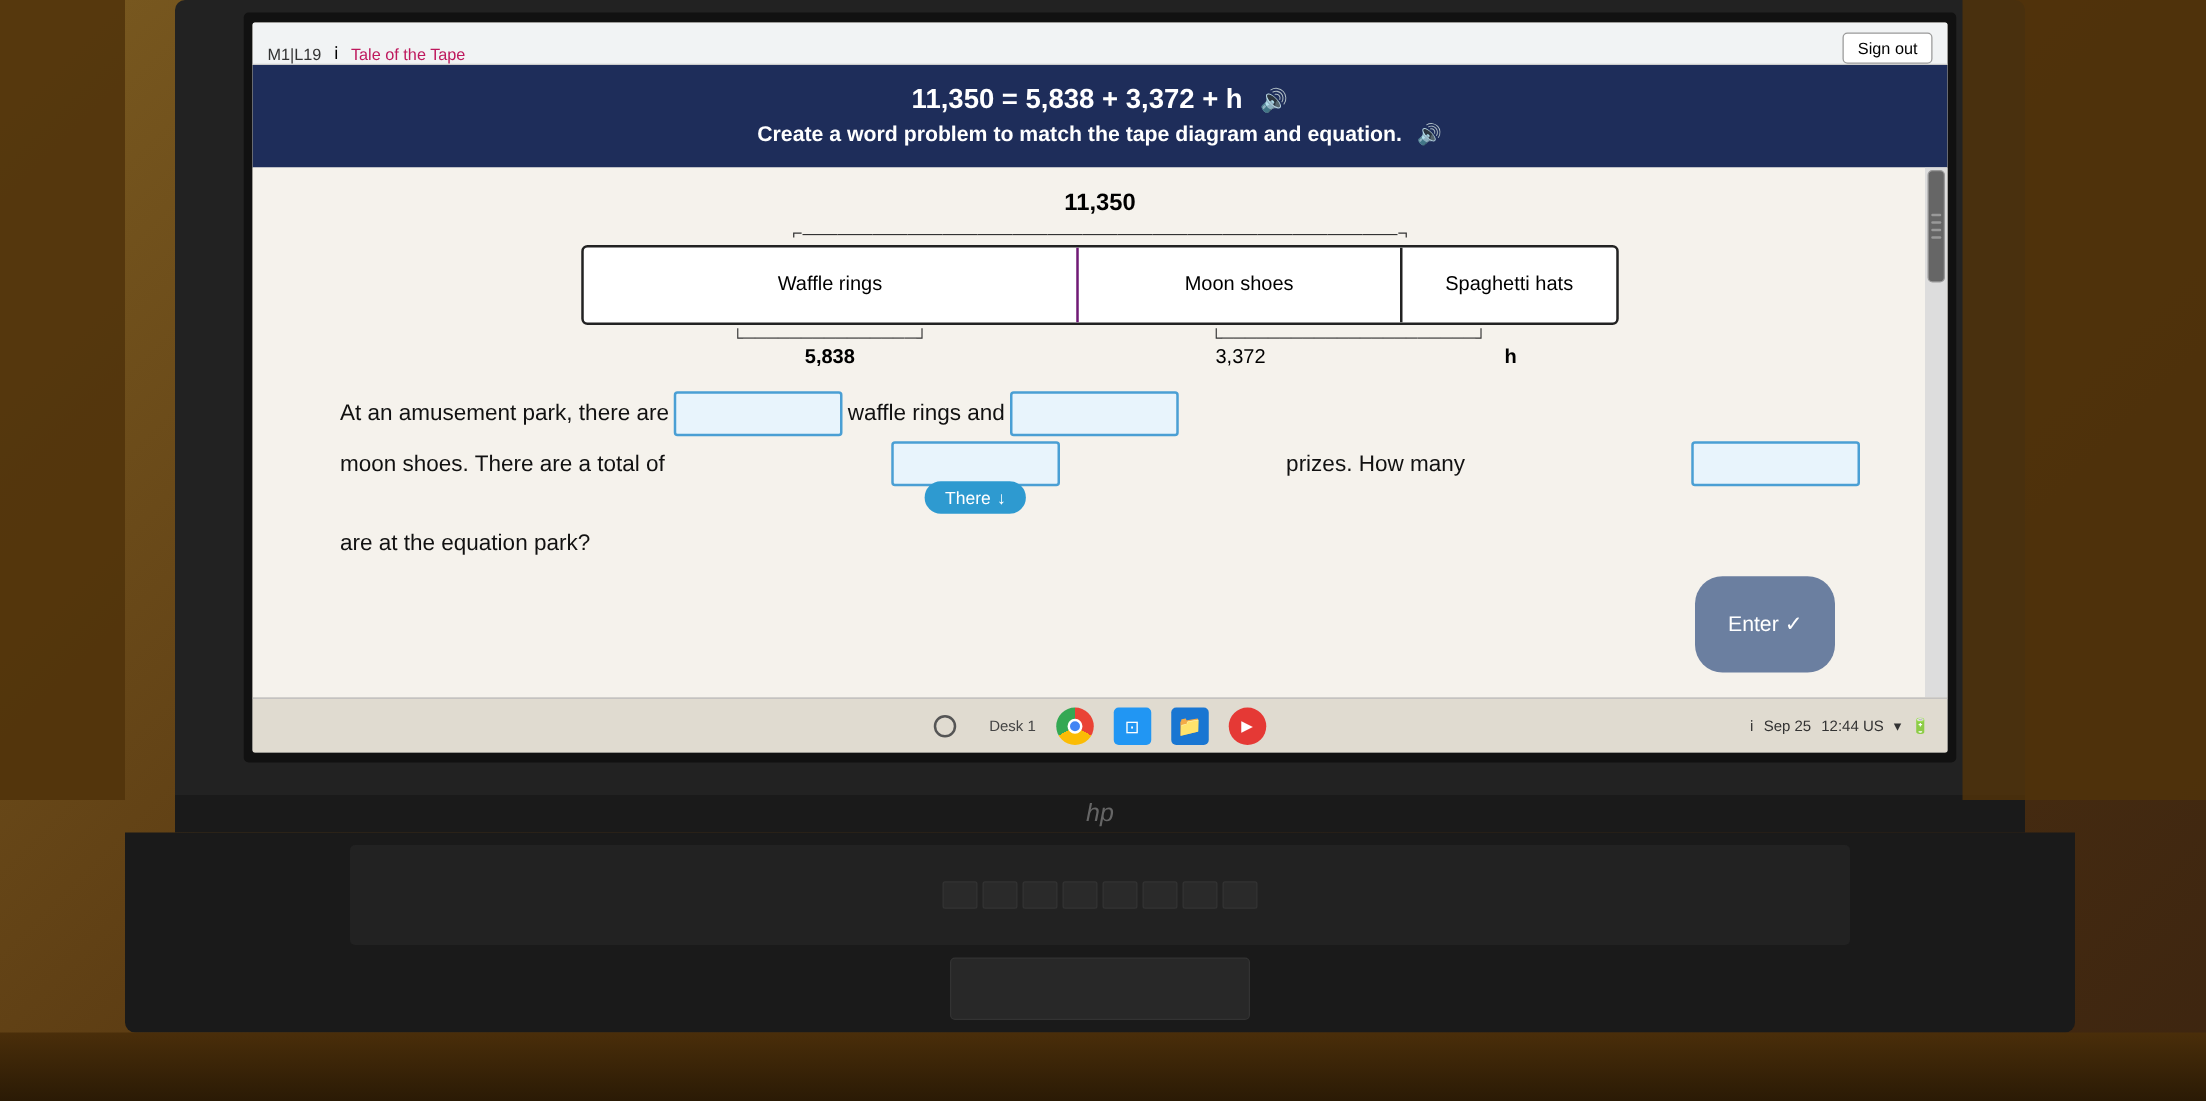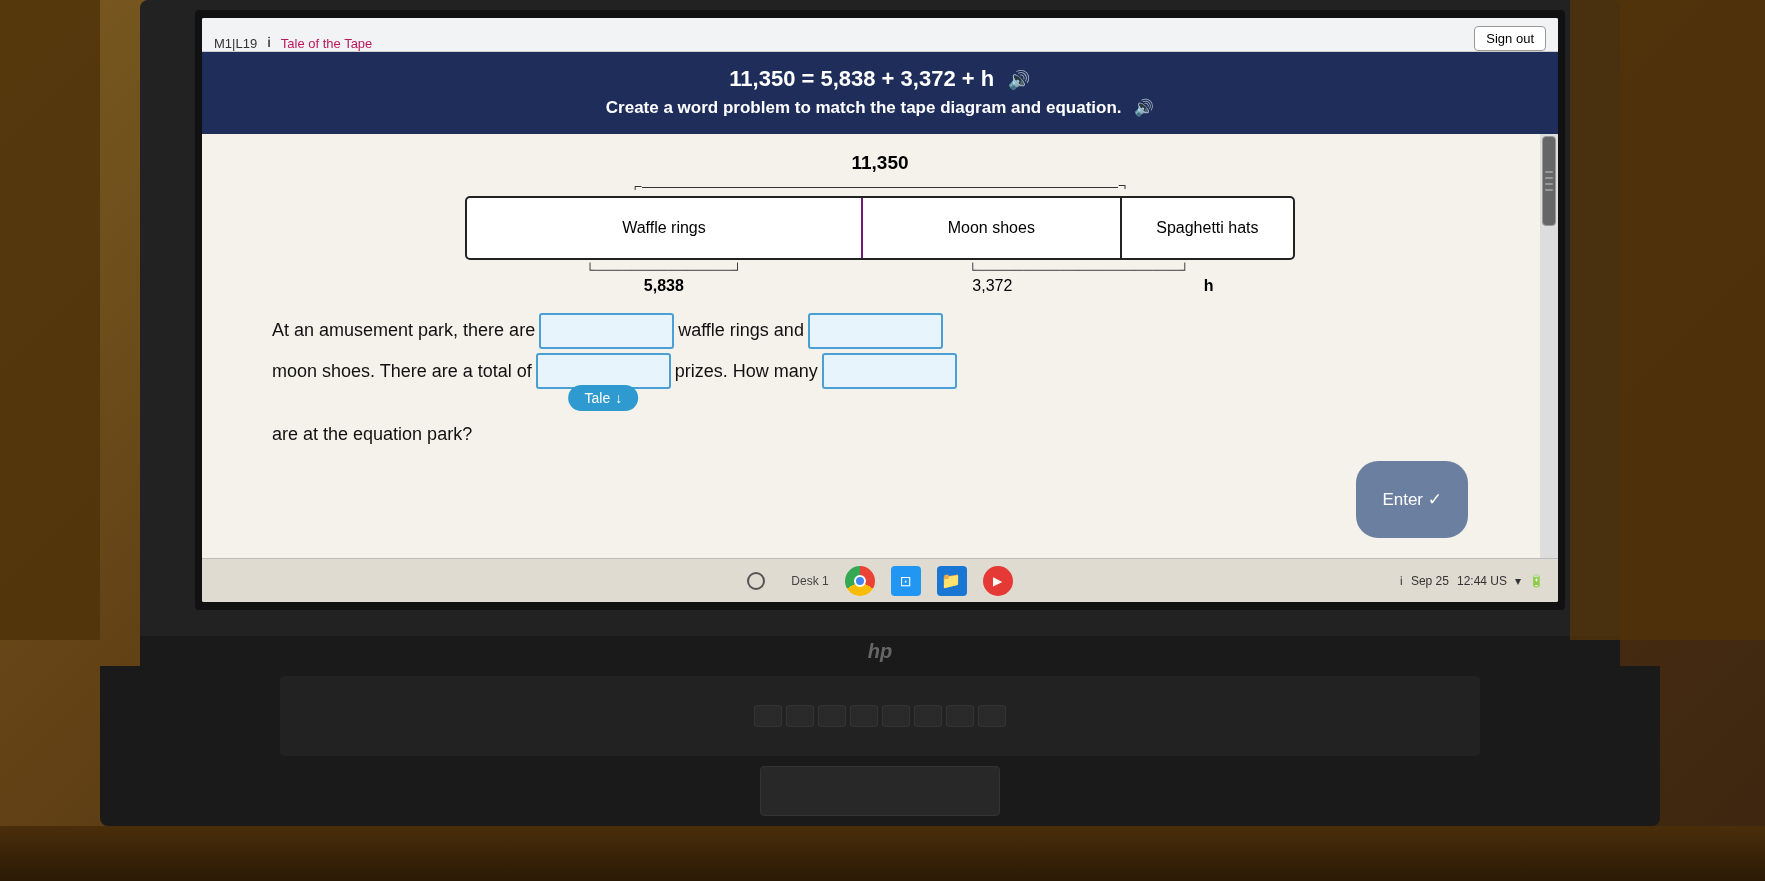--- a/index.html
+++ b/index.html
@@ -89,26 +89,26 @@
       </div>
     </div>
 
     <div style="margin:18px 10px 0;font-size:18px;line-height:1.9;color:#111;">
       <div style="display:flex;flex-wrap:wrap;align-items:flex-start;gap:4px;margin-bottom:4px;">
         <span>At an amusement park, there are</span>
         <div style="width:135px;height:36px;border:2px solid #4a9fd4;border-radius:3px;background:#e8f4fc;display:inline-block;"></div>
         <span>waffle rings and</span>
         <div style="width:135px;height:36px;border:2px solid #4a9fd4;border-radius:3px;background:#e8f4fc;display:inline-block;"></div>
       </div>
-      <div style="display:flex;flex-wrap:wrap;align-items:center;gap:4px;">
+      <div style="display:flex;flex-wrap:wrap;align-items:center;gap:4px;justify-content:space-between;">
         <span>moon shoes. There are a total of</span>
         <div style="position:relative;display:inline-flex;align-items:center;">
           <div style="width:135px;height:36px;border:2px solid #4a9fd4;border-radius:3px;background:#e8f4fc;display:inline-block;"></div>
           <button style="position:absolute;left:50%;transform:translateX(-50%);bottom:-22px;background:#2e9ad0;color:white;border:none;border-radius:18px;padding:5px 16px;font-size:14px;cursor:pointer;white-space:nowrap;display:flex;align-items:center;gap:5px;">
-            <span>Tale</span>
+            <span>There</span>
             <span>↓</span>
           </button>
         </div>
         <span>prizes. How many</span>
         <div style="width:135px;height:36px;border:2px solid #4a9fd4;border-radius:3px;background:#e8f4fc;display:inline-block;"></div>
       </div>
       <div style="margin-top:28px;">
         <span>are at the equation park?</span>
       </div>
     </div>
@@ -140,21 +140,21 @@
       <span>Sep 25</span>
       <span>12:44 US</span>
       <span>▾</span>
       <span>🔋</span>
     </div>
   </div>
 
 </div>
 
 <div style="position:absolute;top:636px;left:140px;width:1480px;height:30px;background:#1a1a1a;display:flex;align-items:center;justify-content:center;">
-  <span style="font-style:italic;font-weight:bold;color:#666;font-size:20px;">hp</span>
+  <span style="font-style:italic;font-weight:normal;color:#666;font-size:20px;">hp</span>
 </div>
 
 <div style="position:absolute;top:666px;left:100px;width:1560px;height:160px;background:#1a1a1a;border-radius:0 0 8px 8px;">
   <div style="margin:10px auto;width:1200px;height:80px;background:#222;border-radius:4px;display:flex;align-items:center;justify-content:center;">
 
     <div style="width:1100px;height:60px;display:flex;gap:4px;align-items:center;flex-wrap:wrap;justify-content:center;opacity:0.5;">
       <div style="width:28px;height:22px;background:#333;border-radius:2px;border:1px solid #444;"></div>
       <div style="width:28px;height:22px;background:#333;border-radius:2px;border:1px solid #444;"></div>
       <div style="width:28px;height:22px;background:#333;border-radius:2px;border:1px solid #444;"></div>
       <div style="width:28px;height:22px;background:#333;border-radius:2px;border:1px solid #444;"></div>

